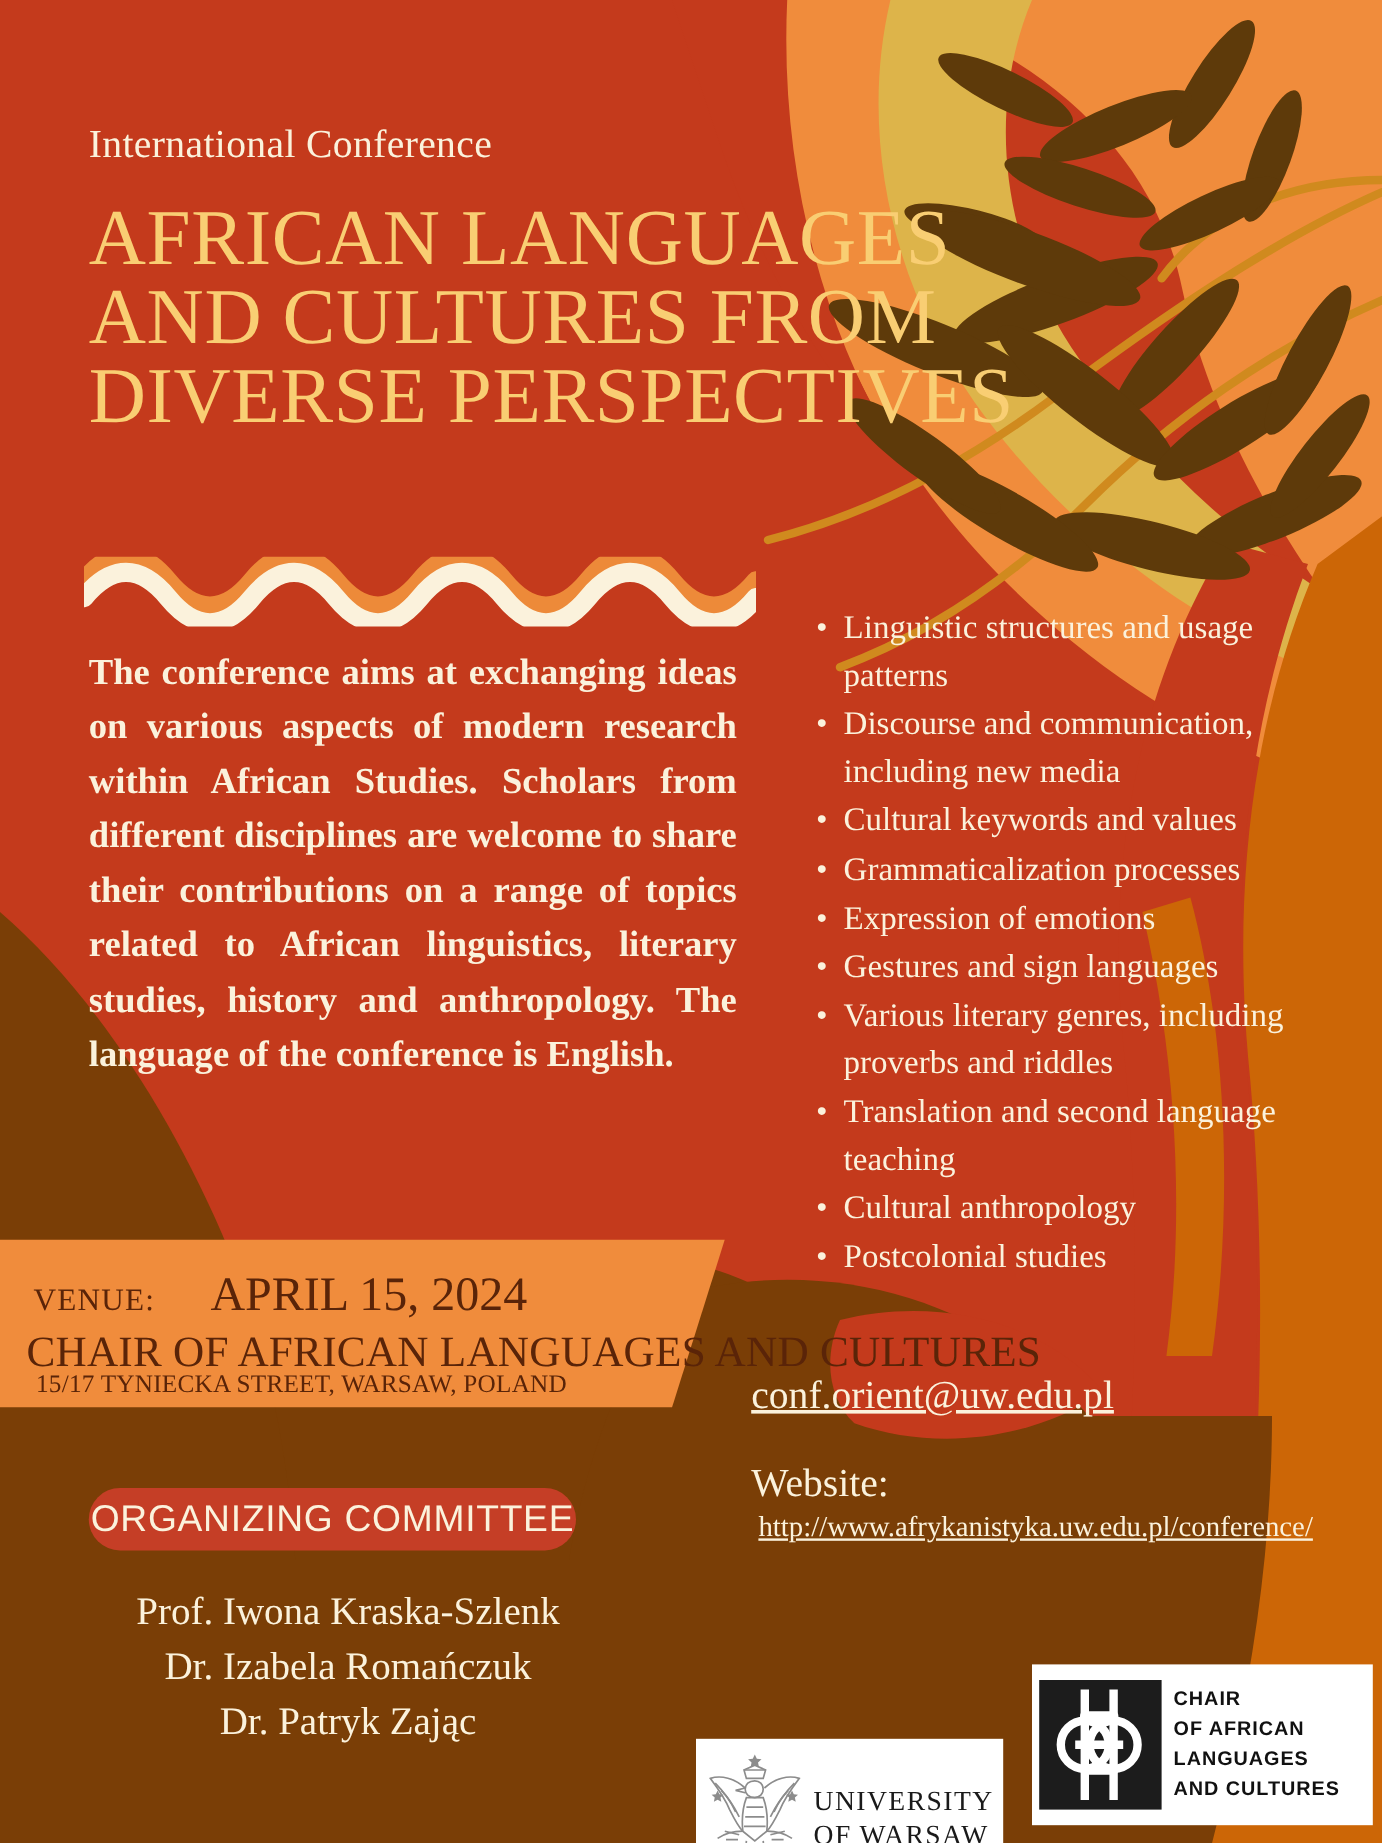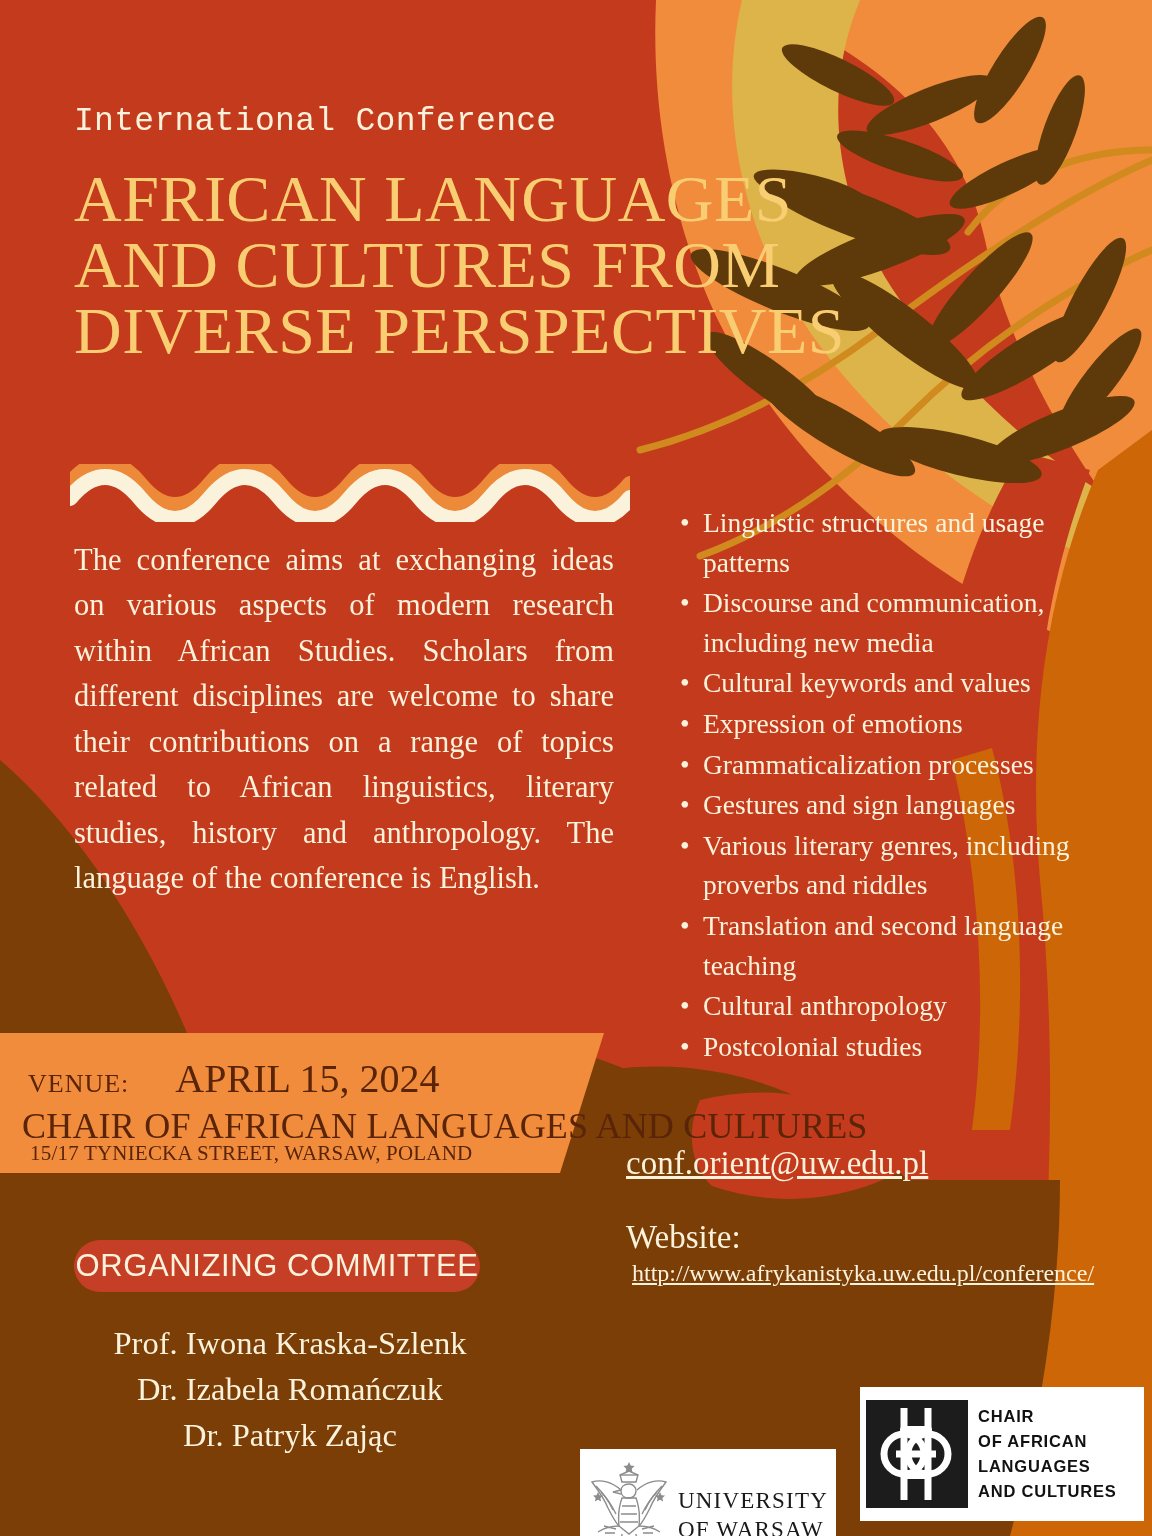--- a/index.html
+++ b/index.html
@@ -26,21 +26,20 @@
   }
 
   
   .intro {
     position: absolute;
     left: 74px;
     top: 103px;
     font-size: 33px;
     color: #FBF2DC;
     letter-spacing: 0.3px;
-    font-family: Liberation Mono, monospace;
   }
   .title {
     position: absolute;
     left: 74px;
     top: 166px;
     width: 930px;
     color: #F9CE73;
     font-size: 66px;
     line-height: 1.0;
     letter-spacing: 0.5px;
@@ -60,20 +59,21 @@
   .about {
     position: absolute;
     left: 74px;
     top: 538px;
     width: 540px;
     color: #FBF2DC;
     font-size: 30.5px;
     line-height: 1.49;
     text-align: justify;
     text-justify: inter-word;
+    font-weight: bold;
   }
 
   
   .topics {
     position: absolute;
     left: 676px;
     top: 503px;
     width: 430px;
     margin: 0;
     padding: 0;
@@ -345,22 +345,22 @@
              C233,62 257,62 280,34 C303,6 327,6 350,34 C373,62 397,62 420,34
              C443,6 467,6 490,34 C513,62 537,62 560,34" fill="none" stroke="#FBF2DC" stroke-width="16" stroke-linecap="round"></path>
   </svg>
 
   <div class="about">The conference aims at exchanging ideas on various aspects of modern research within African Studies. Scholars from different disciplines are welcome to share their contributions on a range of topics related to African linguistics, literary studies, history and anthropology. The language of the conference is English.</div>
 
   <ul class="topics">
     <li>Linguistic structures and usage patterns</li>
     <li>Discourse and communication, including new media</li>
     <li>Cultural keywords and values</li>
+    <li>Grammaticalization processes</li>
     <li>Expression of emotions</li>
-    <li>Grammaticalization processes</li>
     <li>Gestures and sign languages</li>
     <li>Various literary genres, including proverbs and riddles</li>
     <li>Translation and second language teaching</li>
     <li>Cultural anthropology</li>
     <li>Postcolonial studies</li>
   </ul>
 
   <div class="venue-banner">
     <svg class="venue-shape" viewBox="0 0 620 140" preserveAspectRatio="none">
       <path d="M0,0 L604,0 L560,140 L0,140 Z" fill="#F08C3C"></path>

